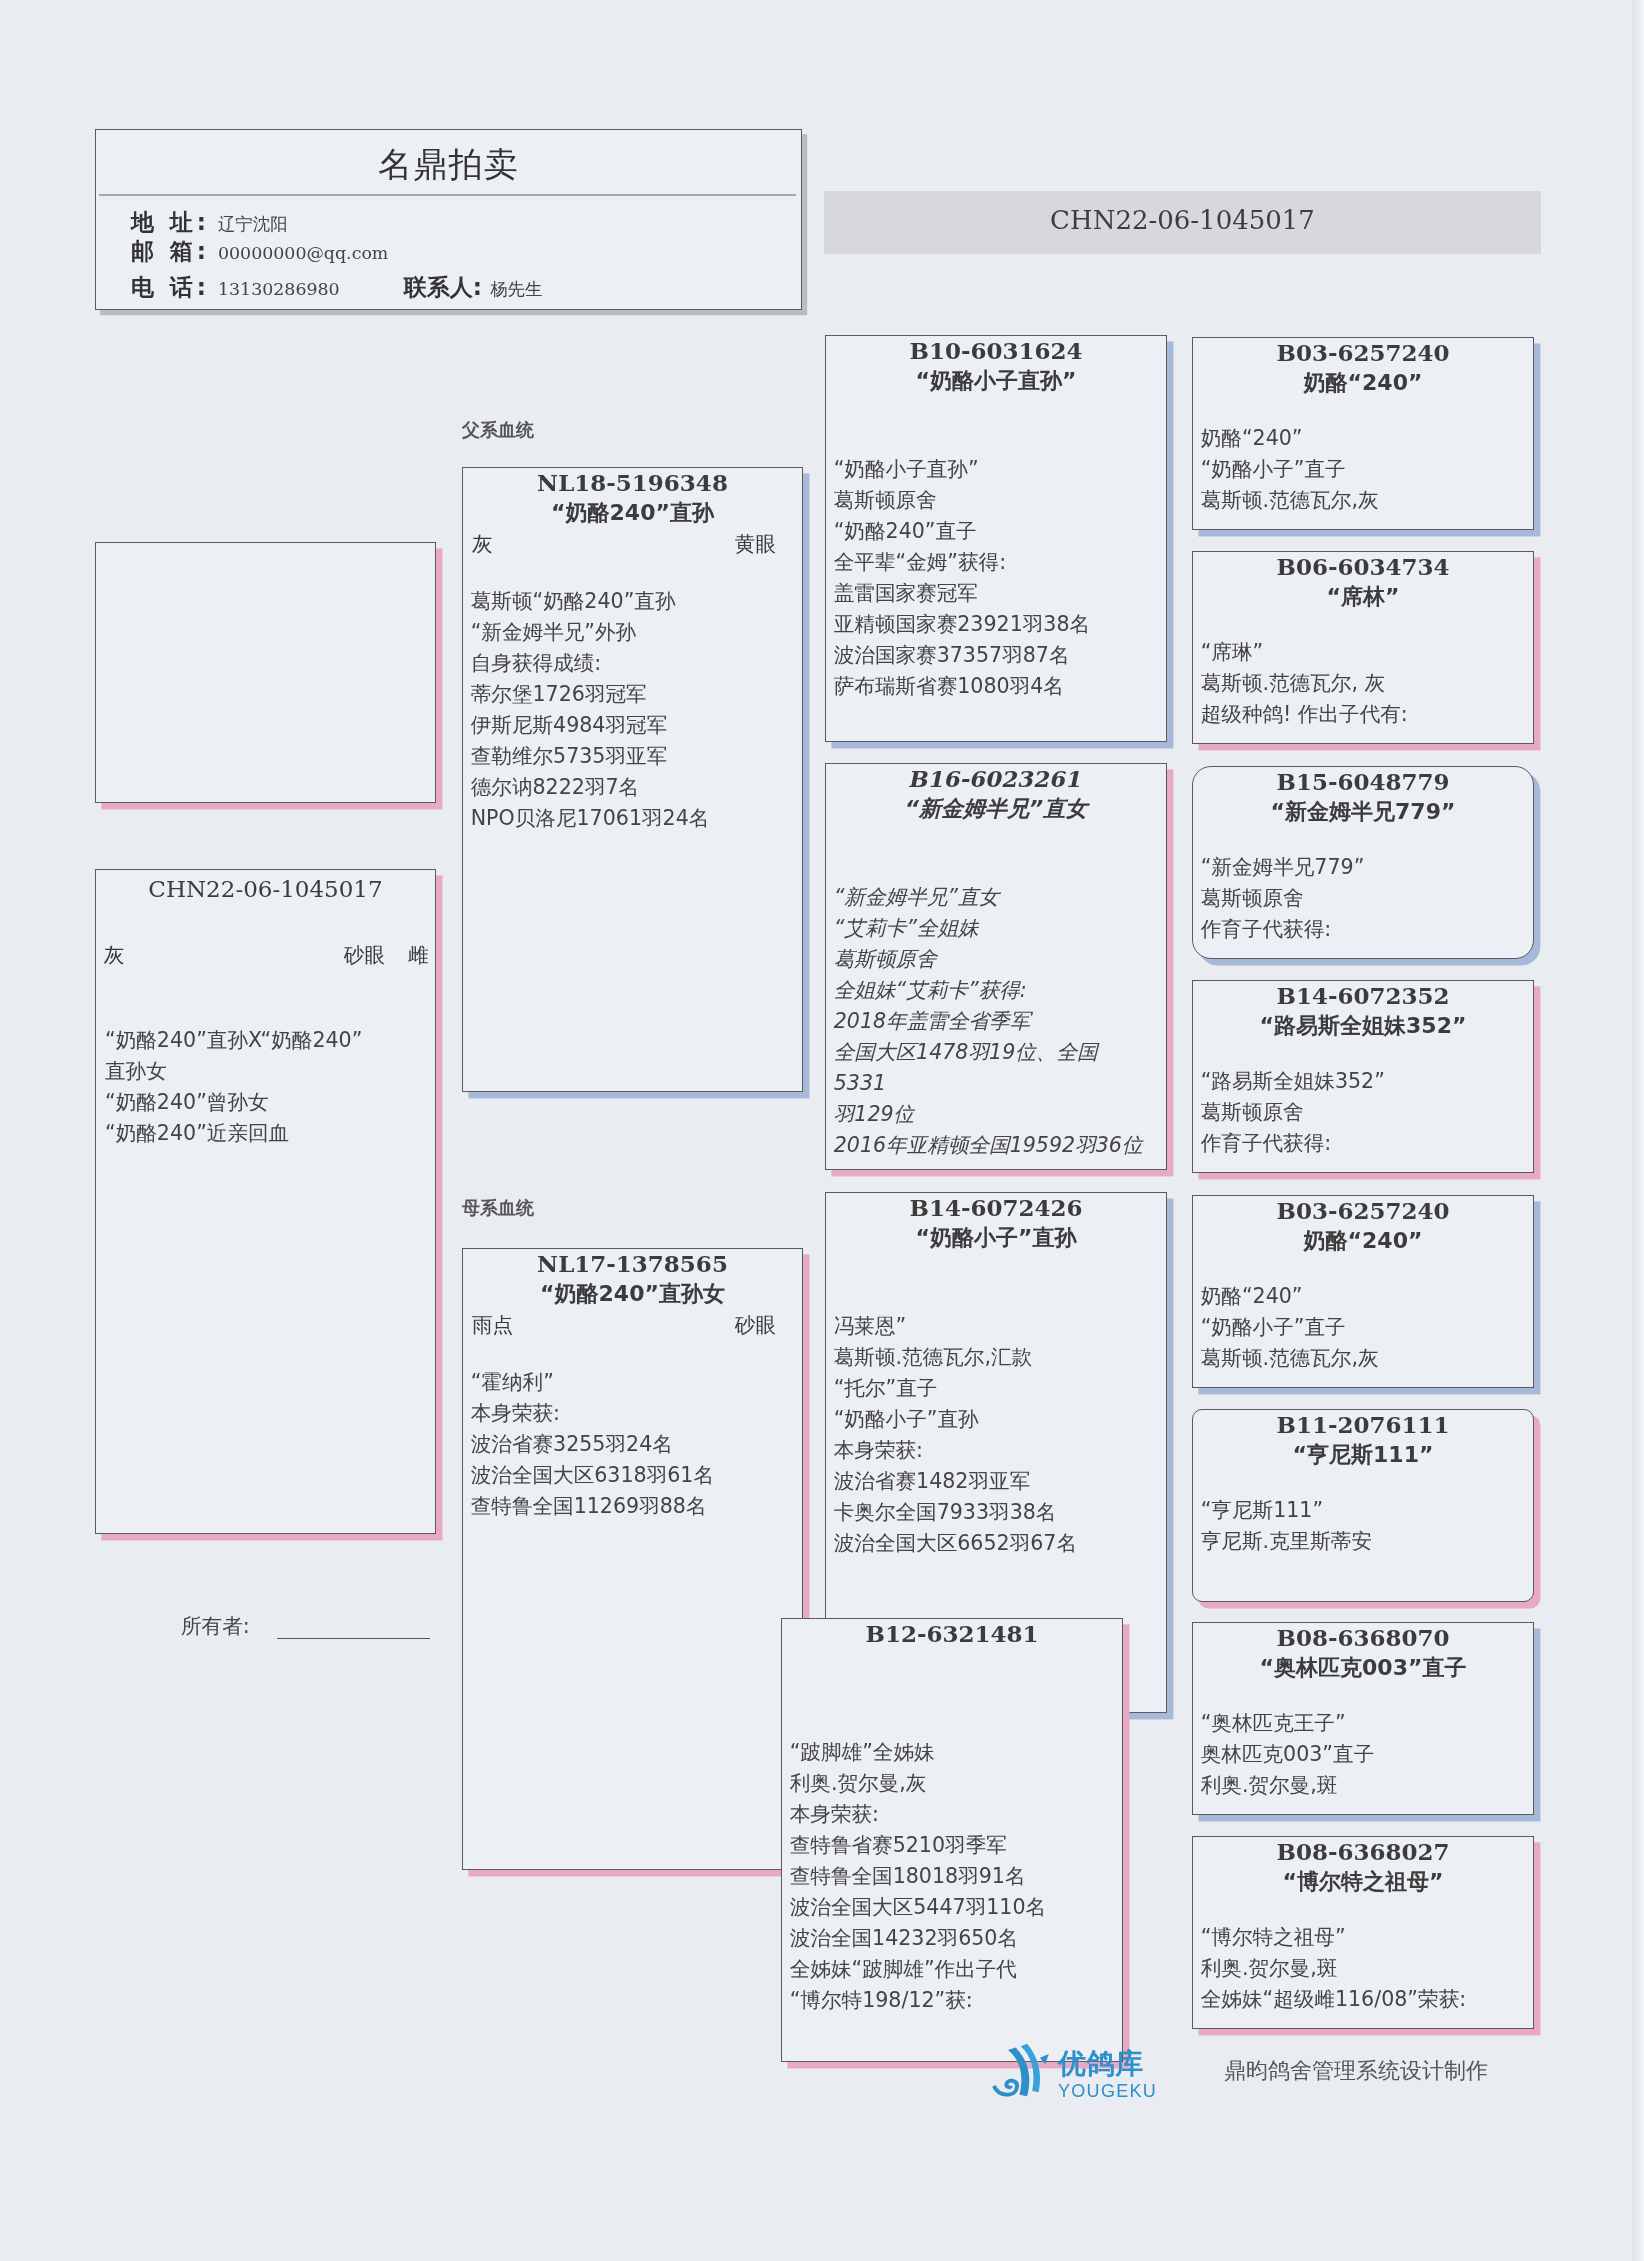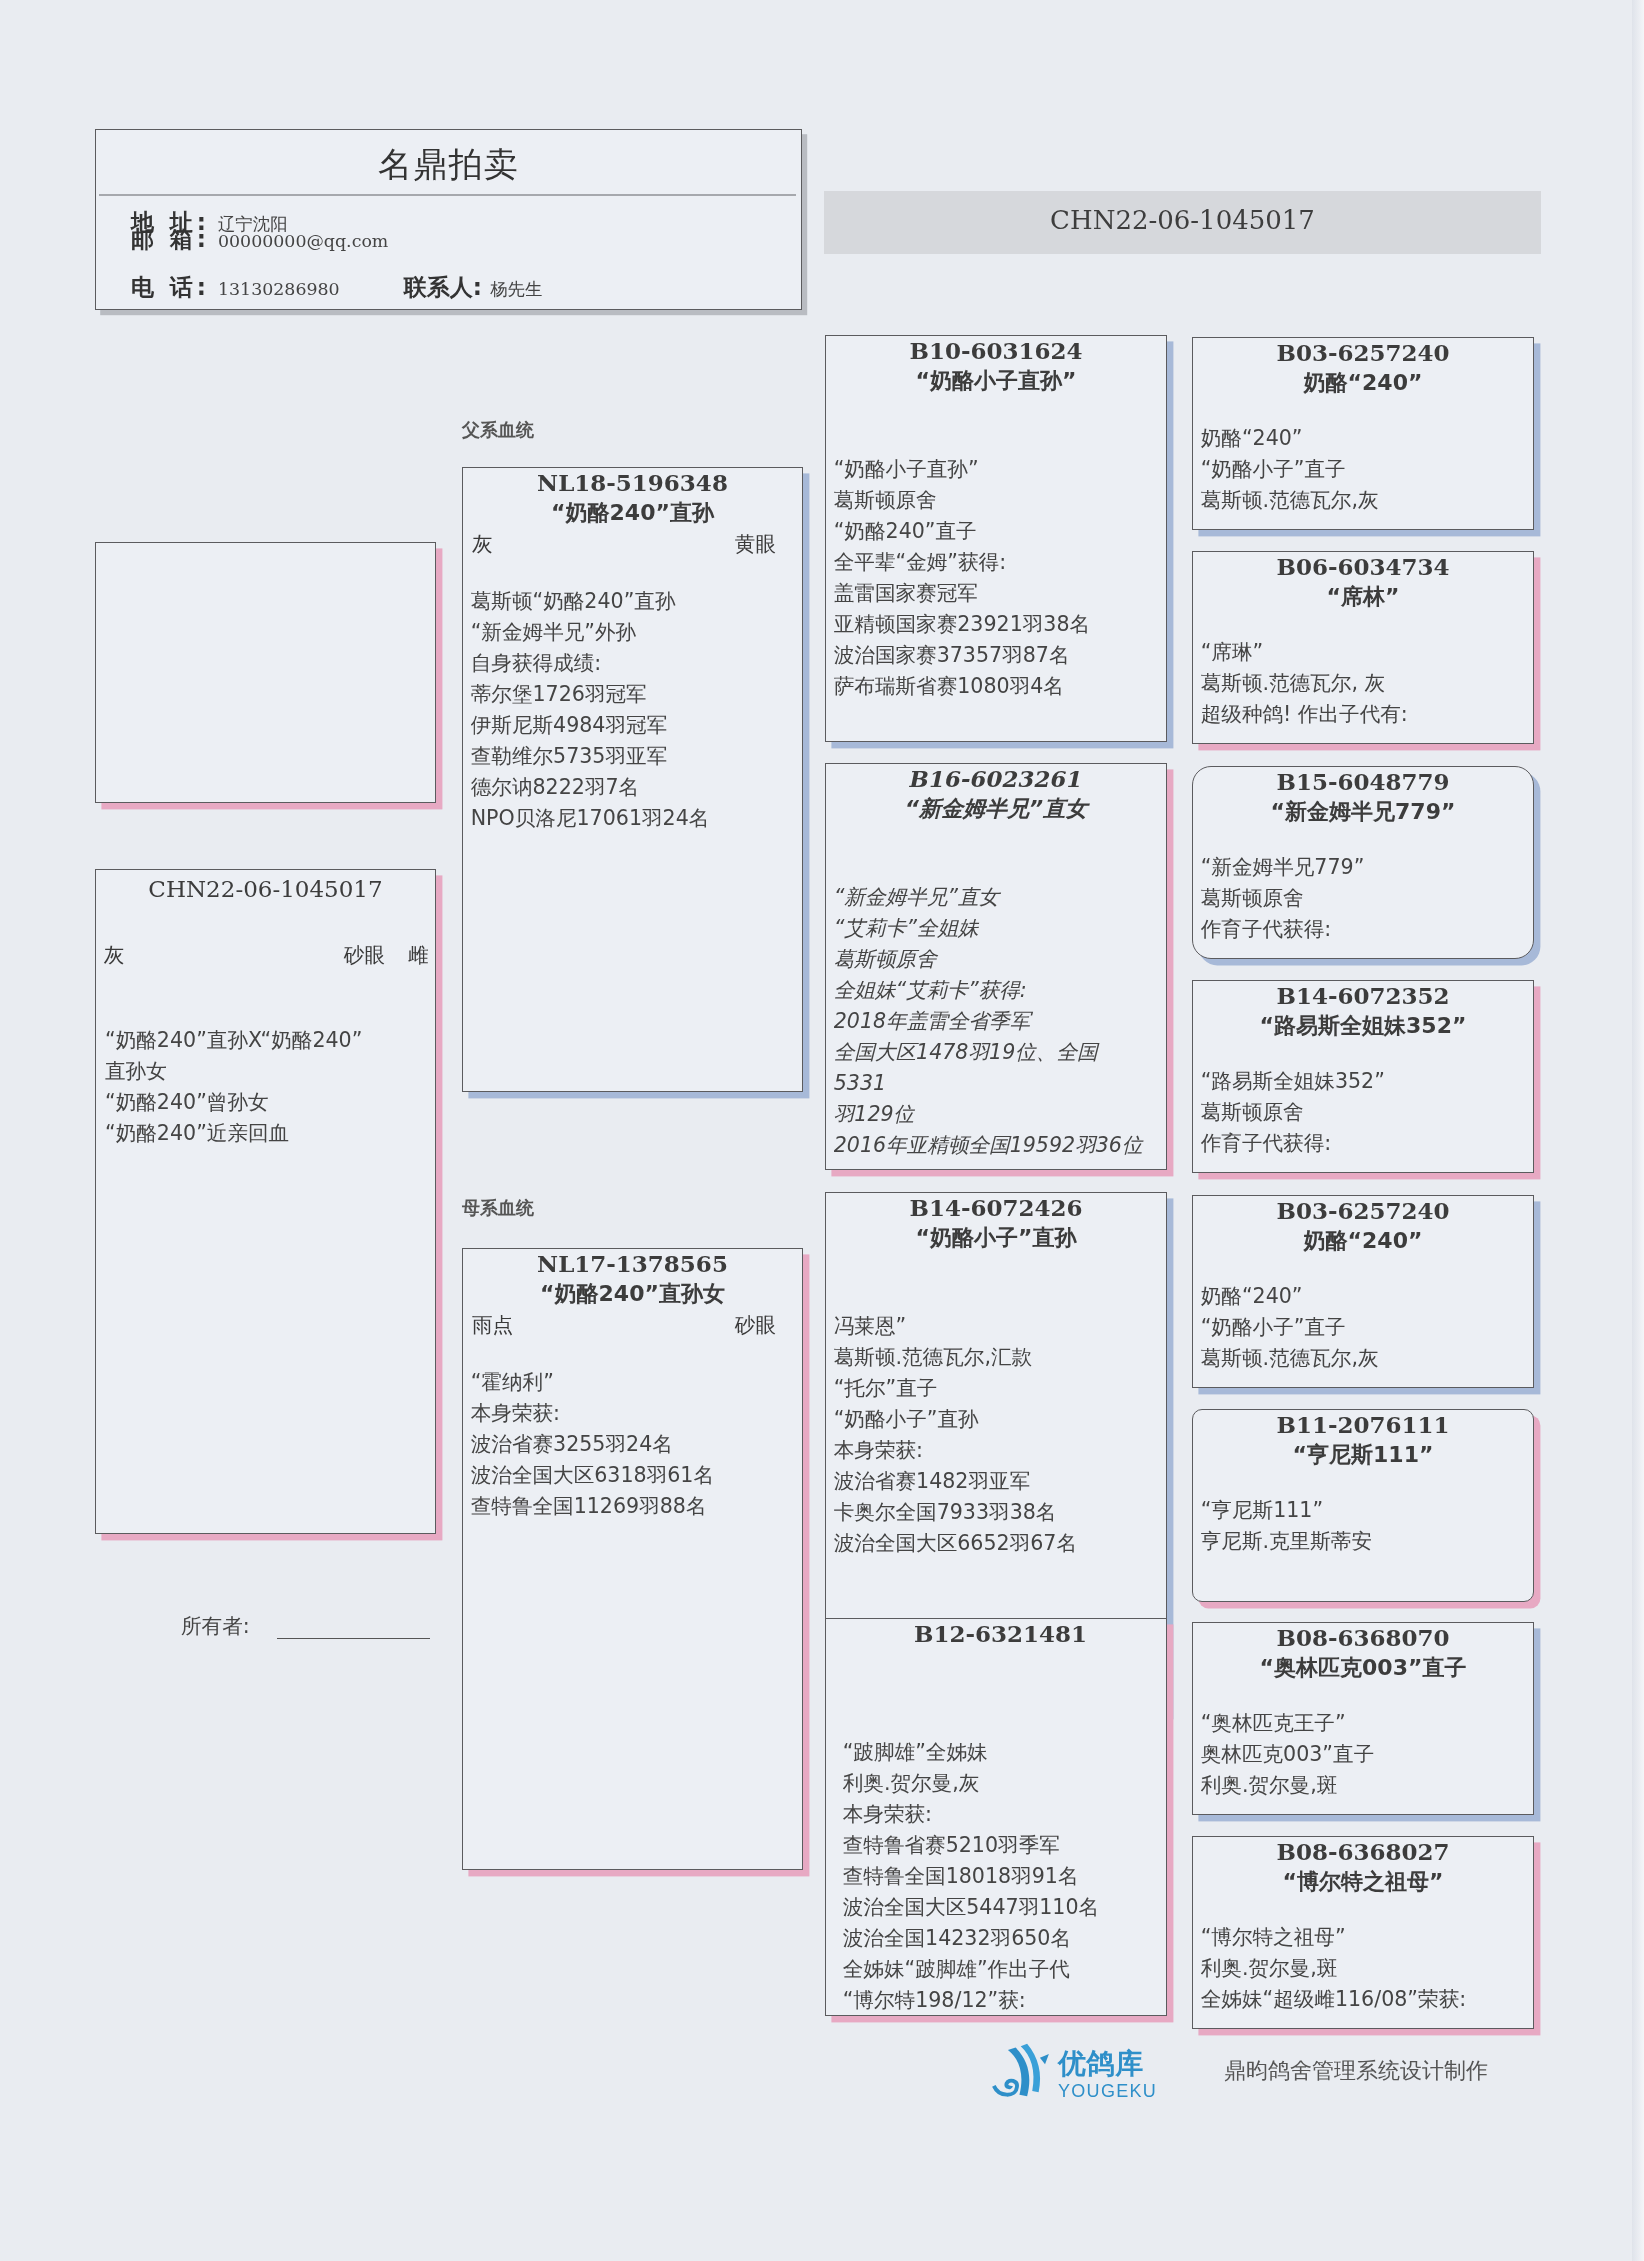--- a/index.html
+++ b/index.html
@@ -54,21 +54,21 @@
 
 <div class="page-edge"></div>
 
 <div class="box sh-grey" style="left:95px; top:129px; width:707px; height:181px;">
   <div class="hdr-title">名鼎拍卖</div>
   <div class="hdr-rule"></div>
   <div class="hdr-row" style="top:77px;">
     <span class="lbl">地 址:</span>
     <span class="val">辽宁沈阳</span>
   </div>
-  <div class="hdr-row" style="top:94px;">
+  <div class="hdr-row" style="top:106px;">
     <span class="lbl">邮 箱:</span>
     <span class="val">00000000@qq.com</span>
   </div>
   <div class="hdr-row" style="top:142px;">
     <span class="lbl">电 话:</span>
     <span class="val">13130286980</span>
     <span class="lbl2">联系人:</span>
     <span class="val">杨先生</span>
   </div>
 </div>
@@ -173,21 +173,21 @@
     <div>葛斯顿.范德瓦尔,汇款</div>
     <div>“托尔”直子</div>
     <div>“奶酪小子”直孙</div>
     <div>本身荣获:</div>
     <div>波治省赛1482羽亚军</div>
     <div>卡奥尔全国7933羽38名</div>
     <div>波治全国大区6652羽67名</div>
   </div>
 </div>
 
-<div class="box sh-pink" style="left:825px; top:1618px; width:342px; height:398px; overflow:hidden;padding-left:9px;">
+<div class="box sh-pink" style="left:781px; top:1618px; width:342px; height:444px; overflow:hidden;">
   <div class="bird-ring">B12-6321481</div>
   <div class="bird-name" style="min-height:31px;"></div>
   <div class="lines" style="margin-top:58px;">
     <div>“跛脚雄”全姊妹</div>
     <div>利奥.贺尔曼,灰</div>
     <div>本身荣获:</div>
     <div>查特鲁省赛5210羽季军</div>
     <div>查特鲁全国18018羽91名</div>
     <div>波治全国大区5447羽110名</div>
     <div>波治全国14232羽650名</div>

